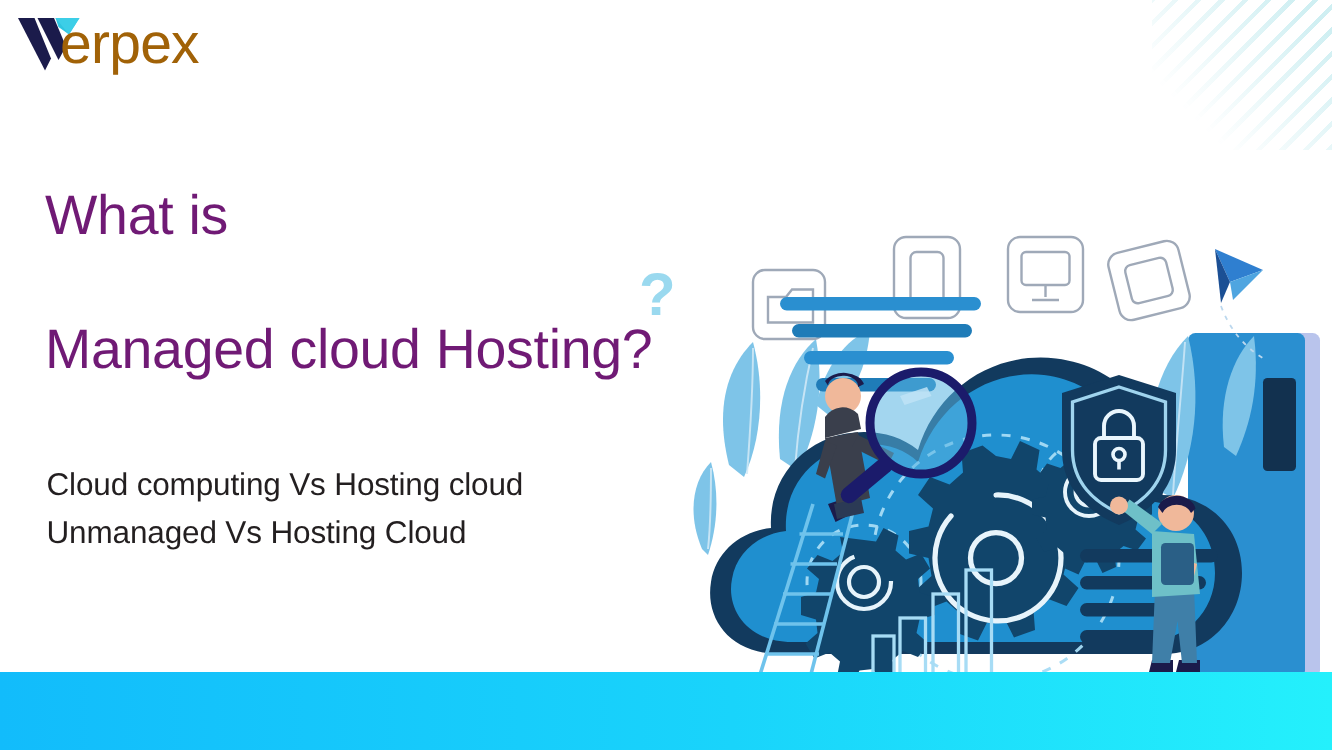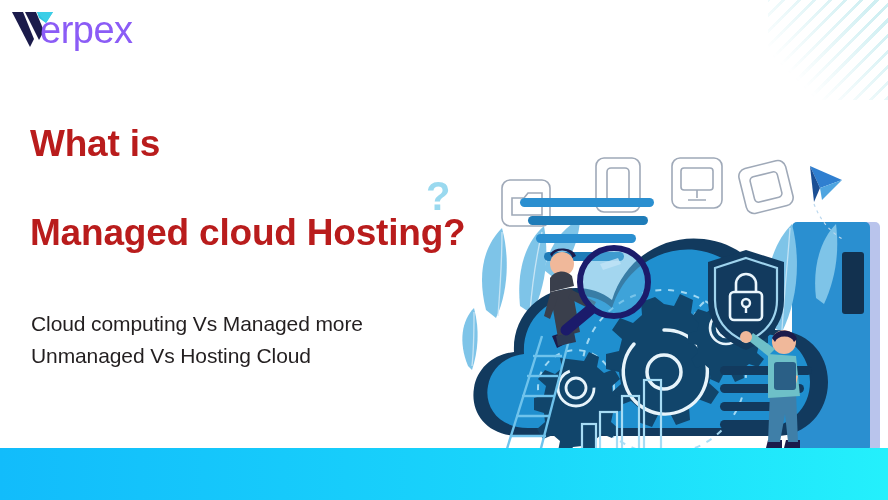--- a/index.html
+++ b/index.html
@@ -47,36 +47,36 @@
   .logo-mark {
     width: 46px;
     height: 42px;
     margin-right: 0px;
     flex: none;
   }
   .logo-text {
     font-size: 38px;
     font-weight: 400;
     letter-spacing: -0.5px;
-    color: #8b5cf6;
+    color: #a16207;
     margin-left: -16px;
     line-height: 1;
   }
 
   
   .headline {
     position: absolute;
     left: 30px;
     top: 125px;
     width: 440px;
   }
   .headline-line {
     font-size: 37px;
-    font-weight: bold;
-    color: #b91c1c;
+    font-weight: normal;
+    color: #701a75;
     line-height: 1.0;
     letter-spacing: -0.2px;
   }
   .headline-line.second {
     margin-top: 52px;
   }
 
   
   .subcopy {
     position: absolute;
@@ -127,21 +127,21 @@
     </svg>
     <div class="logo-text">erpex</div>
   </div>
 
   <div class="headline">
     <div class="headline-line">What is</div>
     <div class="headline-line second">Managed cloud Hosting?</div>
   </div>
 
   <div class="subcopy">
-    <div class="subcopy-line">Cloud computing Vs Managed more</div>
+    <div class="subcopy-line">Cloud computing Vs Hosting cloud</div>
     <div class="subcopy-line">Unmanaged Vs Hosting Cloud</div>
   </div>
 
   <div class="illustration">
     <svg width="464" height="312" viewBox="0 0 464 312">
 
       <text x="2" y="70" font-family="Liberation Sans, sans-serif" font-size="40" font-weight="bold" fill="#9ad9ef">?</text>
 
       <g>
         <rect x="378" y="82" width="78" height="230" rx="5" fill="#b9c4ec"></rect>

